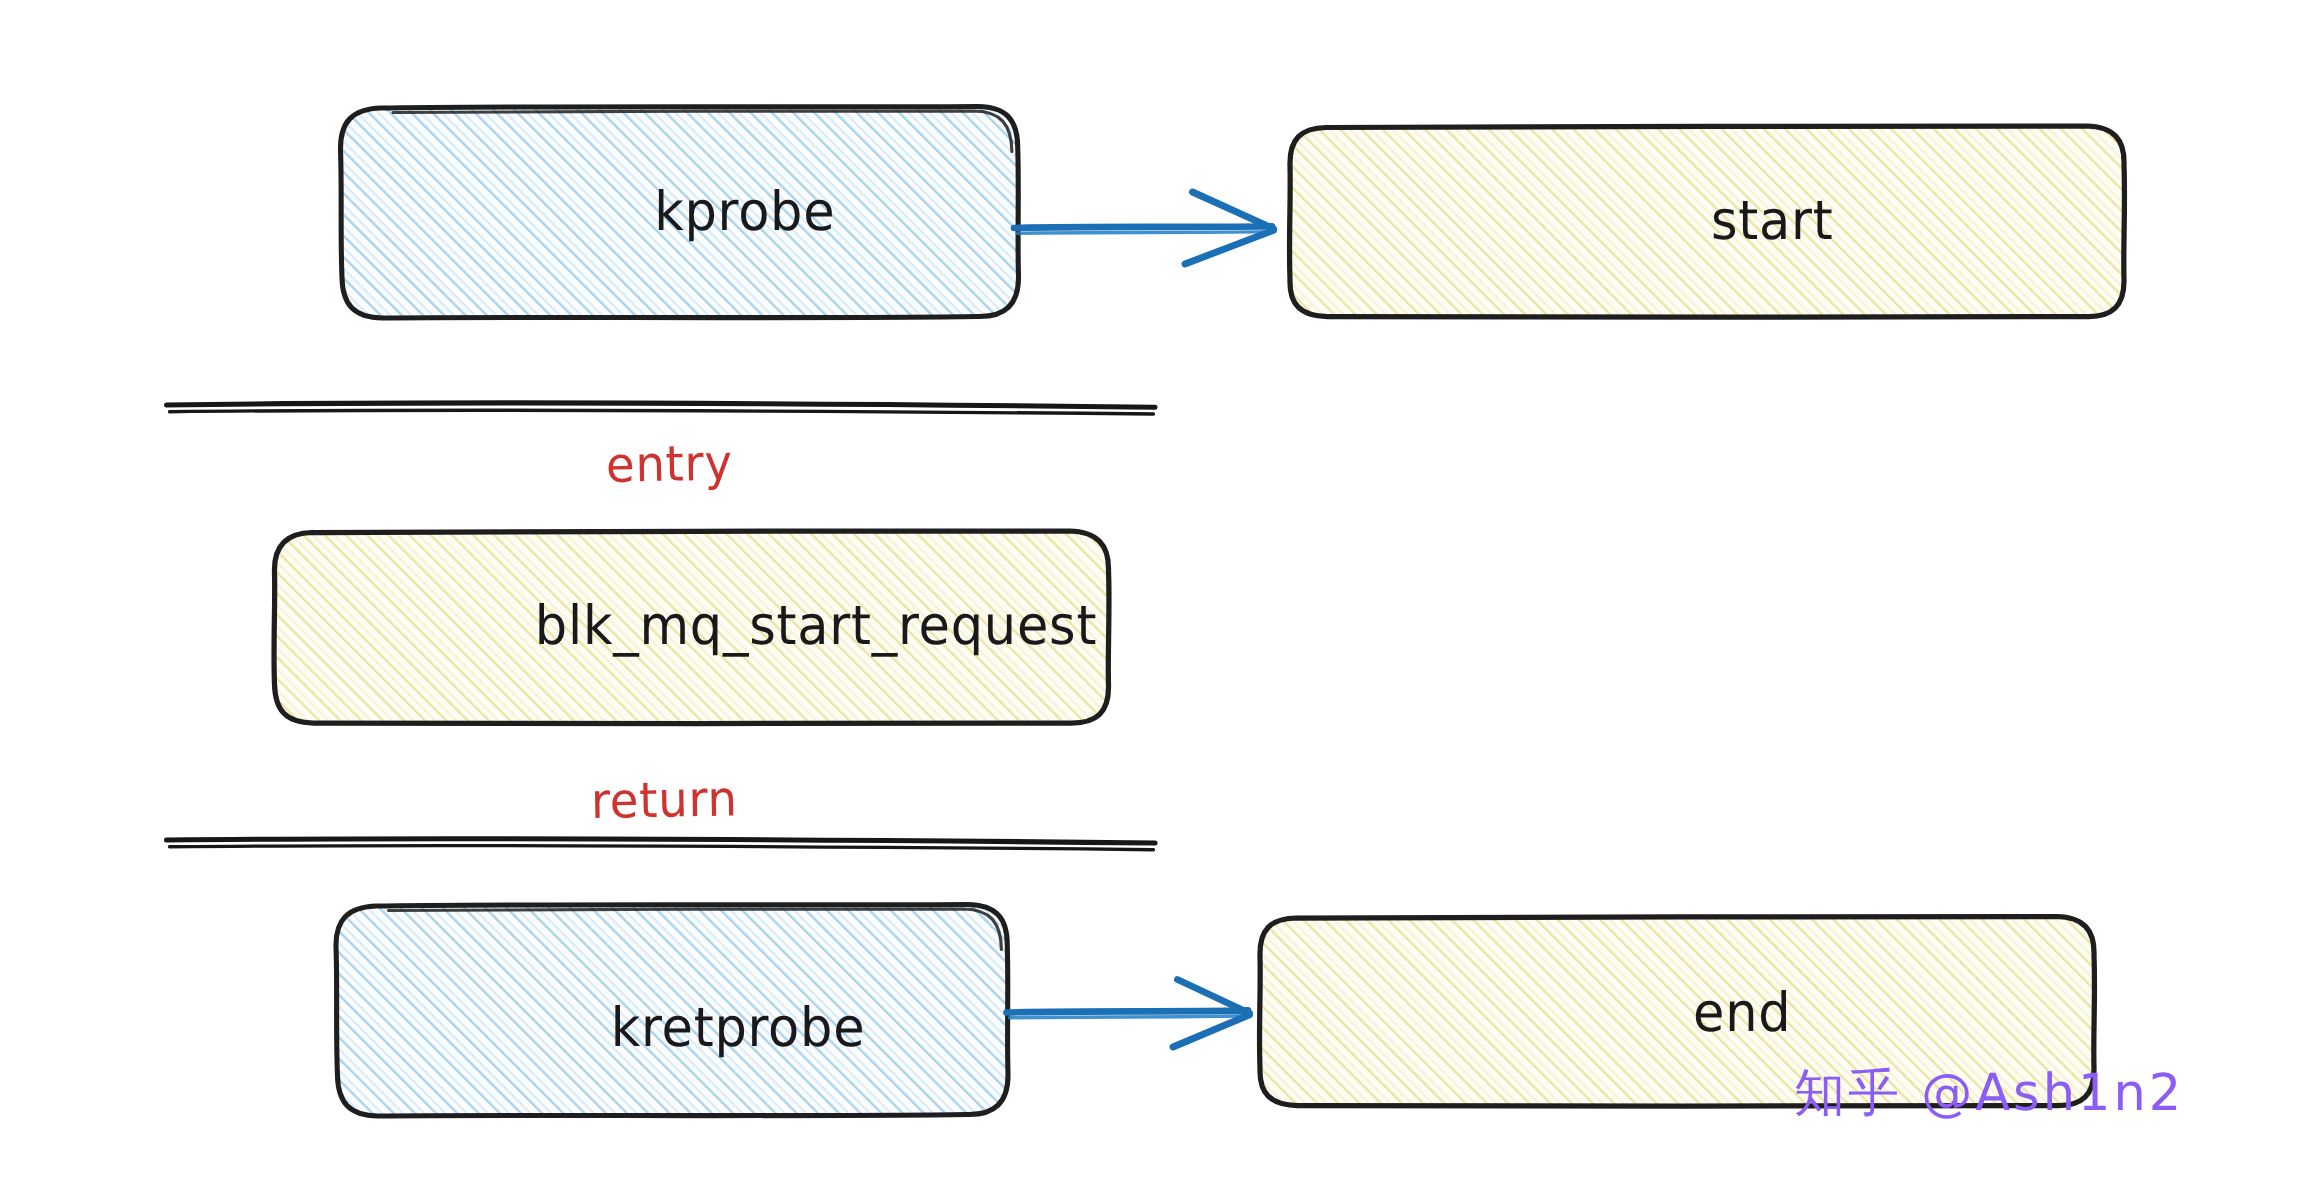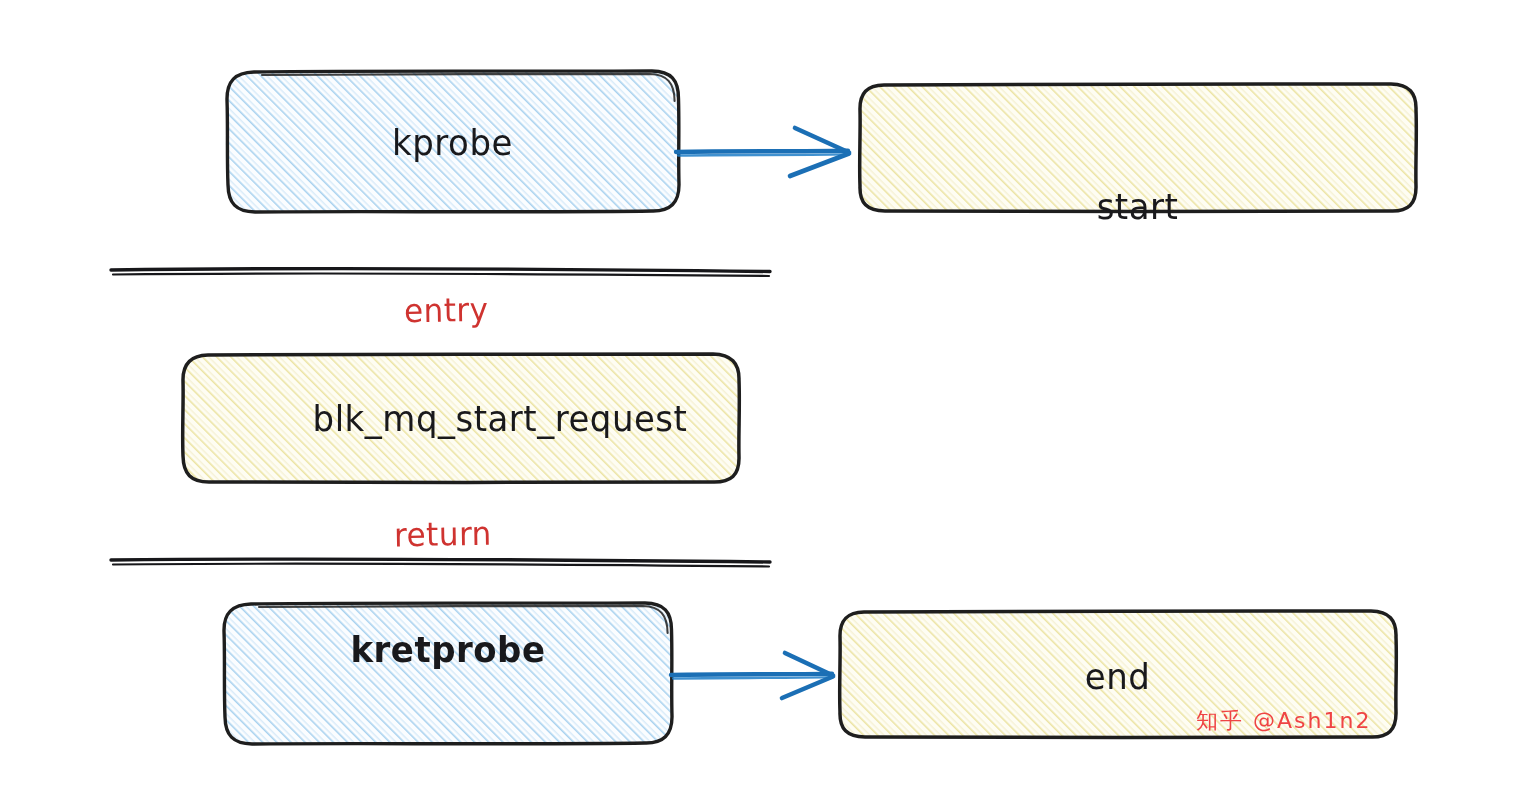--- a/index.html
+++ b/index.html
@@ -21,37 +21,38 @@
     width: 1533px;
     height: 797px;
   }
 
   .node {
     position: absolute;
     box-sizing: border-box;
     display: flex;
     align-items: center;
     justify-content: center;
+    margin-left: 44px;
   }
 
   .node-label {
     position: relative;
     z-index: 5;
     font-family: "DejaVu Sans", sans-serif;
     color: #19191c;
     letter-spacing: 0.5px;
     white-space: nowrap;
     transform: scaleY(1.06);
   }
 
   
   #node-kprobe      { left: 226px; top: 71px;  width: 453px; height: 142px; }
-  #node-start       { left: 858px; top: 97px;  width: 559px; height: 129px; align-items: flex-end; }
+  #node-start       { left: 858px; top: 83px;  width: 559px; height: 129px; }
   #node-blkmq       { left: 181px; top: 353px; width: 638px; height: 130px; }
-  #node-kretprobe   { left: 224px; top: 578px; width: 448px; height: 142px; font-weight: bold; }
+  #node-kretprobe   { left: 224px; top: 615px; width: 448px; height: 142px; }
   #node-end         { left: 838px; top: 610px; width: 559px; height: 132px; }
 
   #node-kprobe    .node-label,
   #node-kretprobe .node-label { font-size: 34px; }
   #node-start     .node-label,
   #node-end       .node-label { font-size: 34px; }
   #node-blkmq     .node-label { font-size: 34px; }
 
   
   .divider-label {
@@ -64,22 +65,22 @@
   }
   #label-entry  { left: 404px; top: 292px; }
   #label-return { left: 394px; top: 516px; }
 
   
   #watermark {
     position: absolute;
     left: 1196px;
     top: 706px;
     font-family: "DejaVu Sans", sans-serif;
-    font-size: 22px;
-    color: #ef4444;
+    font-size: 34px;
+    color: #8b5cf6;
     letter-spacing: 2px;
     white-space: nowrap;
     user-select: none;
   }
 </style>
 </head>
 <body>
 
 <svg id="canvas" viewBox="0 0 1533 797">
   <defs>

